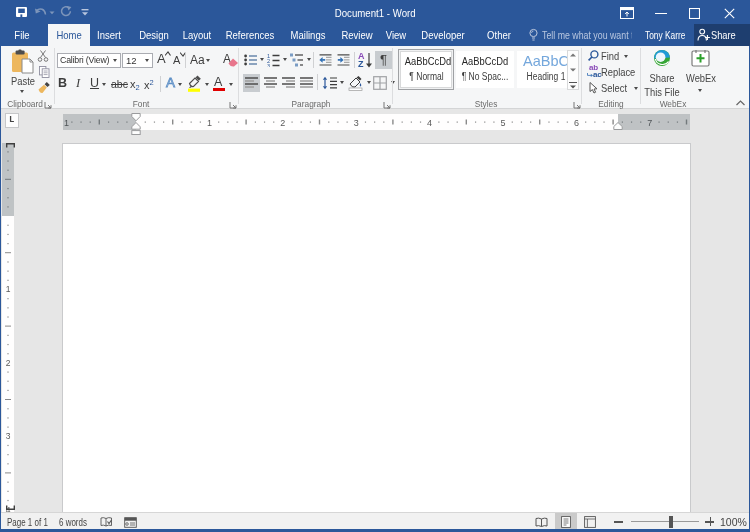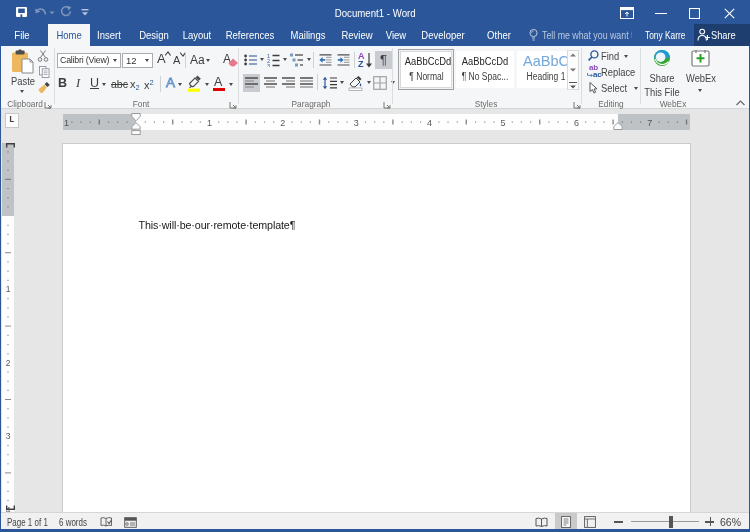--- a/index.html
+++ b/index.html
@@ -488,21 +488,20 @@
         <text x="6" y="369.6" font-size="8.5" fill="#595959" text-anchor="middle" font-family="Liberation Sans">4</text>
       </svg>
     </div>
   <svg class="abs" style="left:5px;top:6px;" width="9" height="5" viewBox="0 0 9 5">
     <path d="M0.7 4.5 L0.7 0.8 L8.3 0.8 L8.3 4.5" fill="none" stroke="#3f3f3f" stroke-width="1.4"></path>
   </svg>
   <svg class="abs" style="left:5px;top:368px;" width="9" height="5" viewBox="0 0 9 5">
     <path d="M0.7 0.5 L0.7 4.2 L8.3 4.2 L8.3 0.5" fill="none" stroke="#3f3f3f" stroke-width="1.4"></path>
   </svg>
   <div id="page"></div>
-  <div id="doctext" style="position:absolute;left:137.5px;top:82px;font-size:10.7px;letter-spacing:-0.1px;color:#1a1a1a;">This·will·be·our·remote·template¶</div>
 </div>
 
 <div id="statusbar">
   <span style="position:absolute;left:6px;top:3px;display:inline-block;transform:scaleX(0.76);transform-origin:left center;white-space:nowrap;">Page 1 of 1</span>
   <span style="position:absolute;left:58px;top:3px;display:inline-block;transform:scaleX(0.76);transform-origin:left center;white-space:nowrap;">6 words</span>
   <svg style="position:absolute;left:99px;top:4px;" width="13" height="11" viewBox="0 0 13 11">
     <path d="M1 1 Q3.5 0 6 1.5 Q8.5 0 11.5 1 L11.5 8.5 Q8.5 7.5 6 9 Q3.5 7.5 1 8.5 Z M6 1.5 v7.5" fill="none" stroke="#555" stroke-width="0.9"></path>
     <path d="M7.5 4.5 l1.5 2 l2.5 -3.5" fill="none" stroke="#555" stroke-width="1.1"></path>
   </svg>
   <svg style="position:absolute;left:123px;top:4px;" width="13" height="11" viewBox="0 0 13 11">
@@ -523,15 +522,15 @@
   <svg style="position:absolute;left:583px;top:3px;" width="12" height="12" viewBox="0 0 12 12">
     <rect x="0.6" y="0.6" width="10.8" height="10.8" fill="none" stroke="#555" stroke-width="0.9"></rect>
     <path d="M0.6 3 h10.8 M3.4 3 v8" stroke="#555" stroke-width="0.8"></path>
   </svg>
 
   <div style="position:absolute;left:613px;top:8px;width:9px;height:1.6px;background:#555;"></div>
   <div style="position:absolute;left:630px;top:8.4px;width:68px;height:1px;background:#999;"></div>
   <div style="position:absolute;left:668px;top:3px;width:4px;height:12px;background:#555;"></div>
   <div style="position:absolute;left:704px;top:8px;width:9px;height:1.6px;background:#555;"></div>
   <div style="position:absolute;left:708.5px;top:4px;width:1.6px;height:9px;background:#555;"></div>
-  <span style="position:absolute;left:719px;top:3px;">66%</span>
+  <span style="position:absolute;left:719px;top:3px;">100%</span>
 </div>
 <div id="bluebottom"></div>
 
 </body></html>

